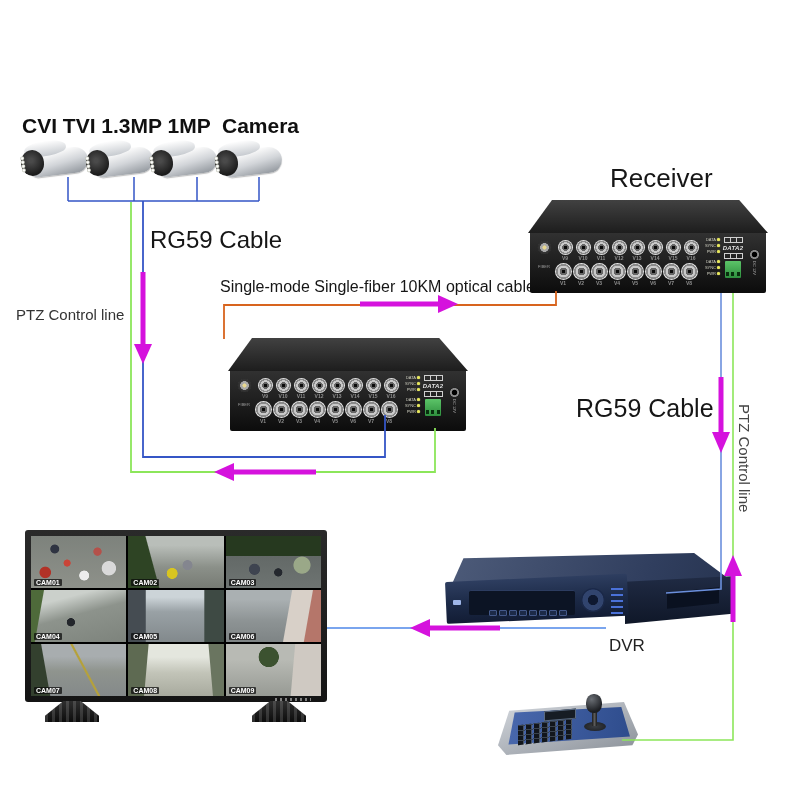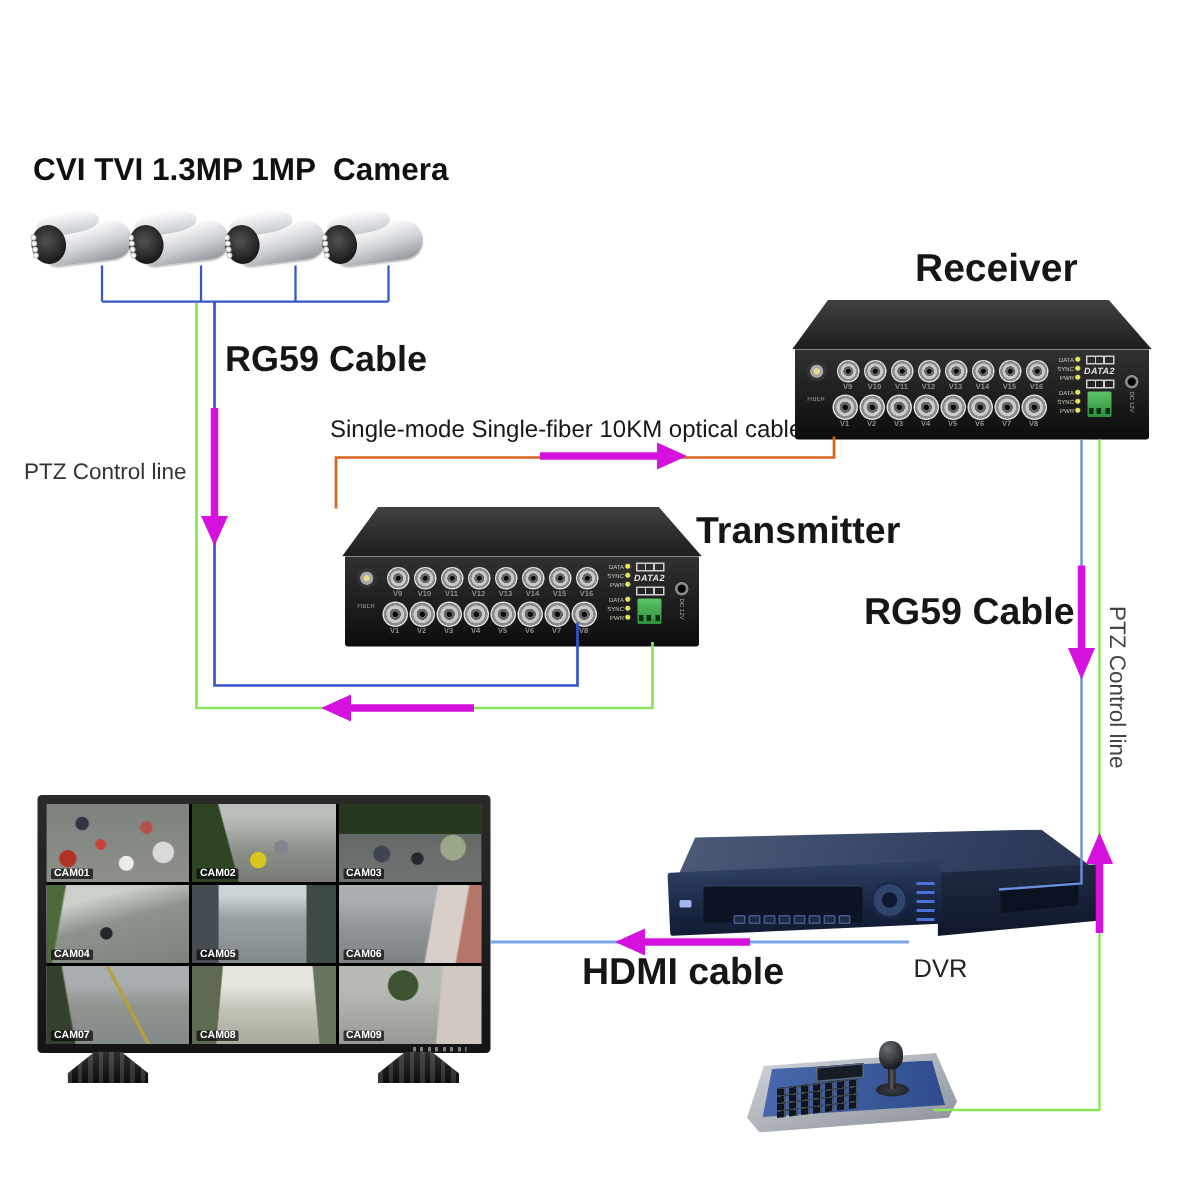--- a/index.html
+++ b/index.html
@@ -3,21 +3,21 @@
 <meta charset="utf-8">
 <style>
   html,body{margin:0;padding:0;background:#fff}
   #canvas{position:relative;width:800px;height:800px;background:#fff;overflow:hidden;
           font-family:"Liberation Sans",sans-serif;color:#141414}
   .abs{position:absolute}
   .txt{position:absolute;white-space:pre;line-height:1.15}
 
   
   .t-title{font-size:21px;font-weight:600;color:#101010}
-  .t-big{font-size:25px;font-weight:700;color:#161616}
+  .t-big{font-size:25px;font-weight:400;color:#161616}
   .t-mid{font-size:16px;color:#161616}
   .t-small{font-size:15px;color:#333}
   .t-vert{writing-mode:vertical-rl;font-size:15px;color:#444}
 
   
   .cam{position:absolute;top:136px;width:74px;height:52px}
   .cam i,.cam u{position:absolute;display:block}
   .cam-hood{left:8px;top:5px;width:42px;height:15px;border-radius:50% 50% 42% 42%;
     background:linear-gradient(180deg,#fff,#c7cbd0);transform:rotate(-9deg)}
   .cam-body{left:12px;top:13px;width:60px;height:26px;border-radius:12px 16px 16px 12px;
@@ -161,21 +161,21 @@
   .kb-knob{left:88px;top:-2px;width:16px;height:19px;border-radius:46%;
     background:radial-gradient(circle at 35% 28%,#6a6e74,#1c1e22 72%)}
 
   svg.overlay{position:absolute;left:0;top:0;z-index:5;pointer-events:none}
 </style>
 </head>
 <body>
 
 <div id="canvas">
 
-  <div class="txt t-title" style="left:22px;top:102px">CVI TVI 1.3MP 1MP  Camera</div>
+  <div class="txt t-title" style="left:22px;top:114px">CVI TVI 1.3MP 1MP  Camera</div>
 
   <div class="cam" style="left:16px">
       <i class="cam-body"></i>
       <i class="cam-hood"></i>
       <i class="cam-face">
         <u></u>
         <u></u>
         <u></u>
         <u></u>
       </i>
@@ -208,24 +208,22 @@
         <u></u>
         <u></u>
         <u></u>
       </i>
     </div>
 
   <div class="txt t-big" style="left:150px;top:226px;font-size:24px">RG59 Cable</div>
   <div class="txt t-small" style="left:16px;top:306px">PTZ Control line</div>
   <div class="txt t-mid" style="left:220px;top:278px">Single-mode Single-fiber 10KM optical cable</div>
   <div class="txt t-big" style="left:610px;top:164px;font-size:26px">Receiver</div>
-  <div class="txt t-big" style="left:464px;top:340px">Transmitter</div>
   <div class="txt t-big" style="left:576px;top:394px">RG59 Cable</div>
   <div class="abs t-vert" style="left:736px;top:404px">PTZ Control line</div>
-  <div class="txt t-big" style="left:388px;top:634px">HDMI cable</div>
   <div class="txt" style="left:609px;top:636px;font-size:17px;color:#222">DVR</div>
 
   <div class="dev" style="left:528px;top:200px">
     <i class="dev-top abs"></i>
     <div class="dev-front">
       <div class="fiber"><i></i><b>FIBER</b></div>
       <div class="ports ports-top">
           <span class="port">
             <i class="bnc"></i>
             <b class="plab">V9</b>

